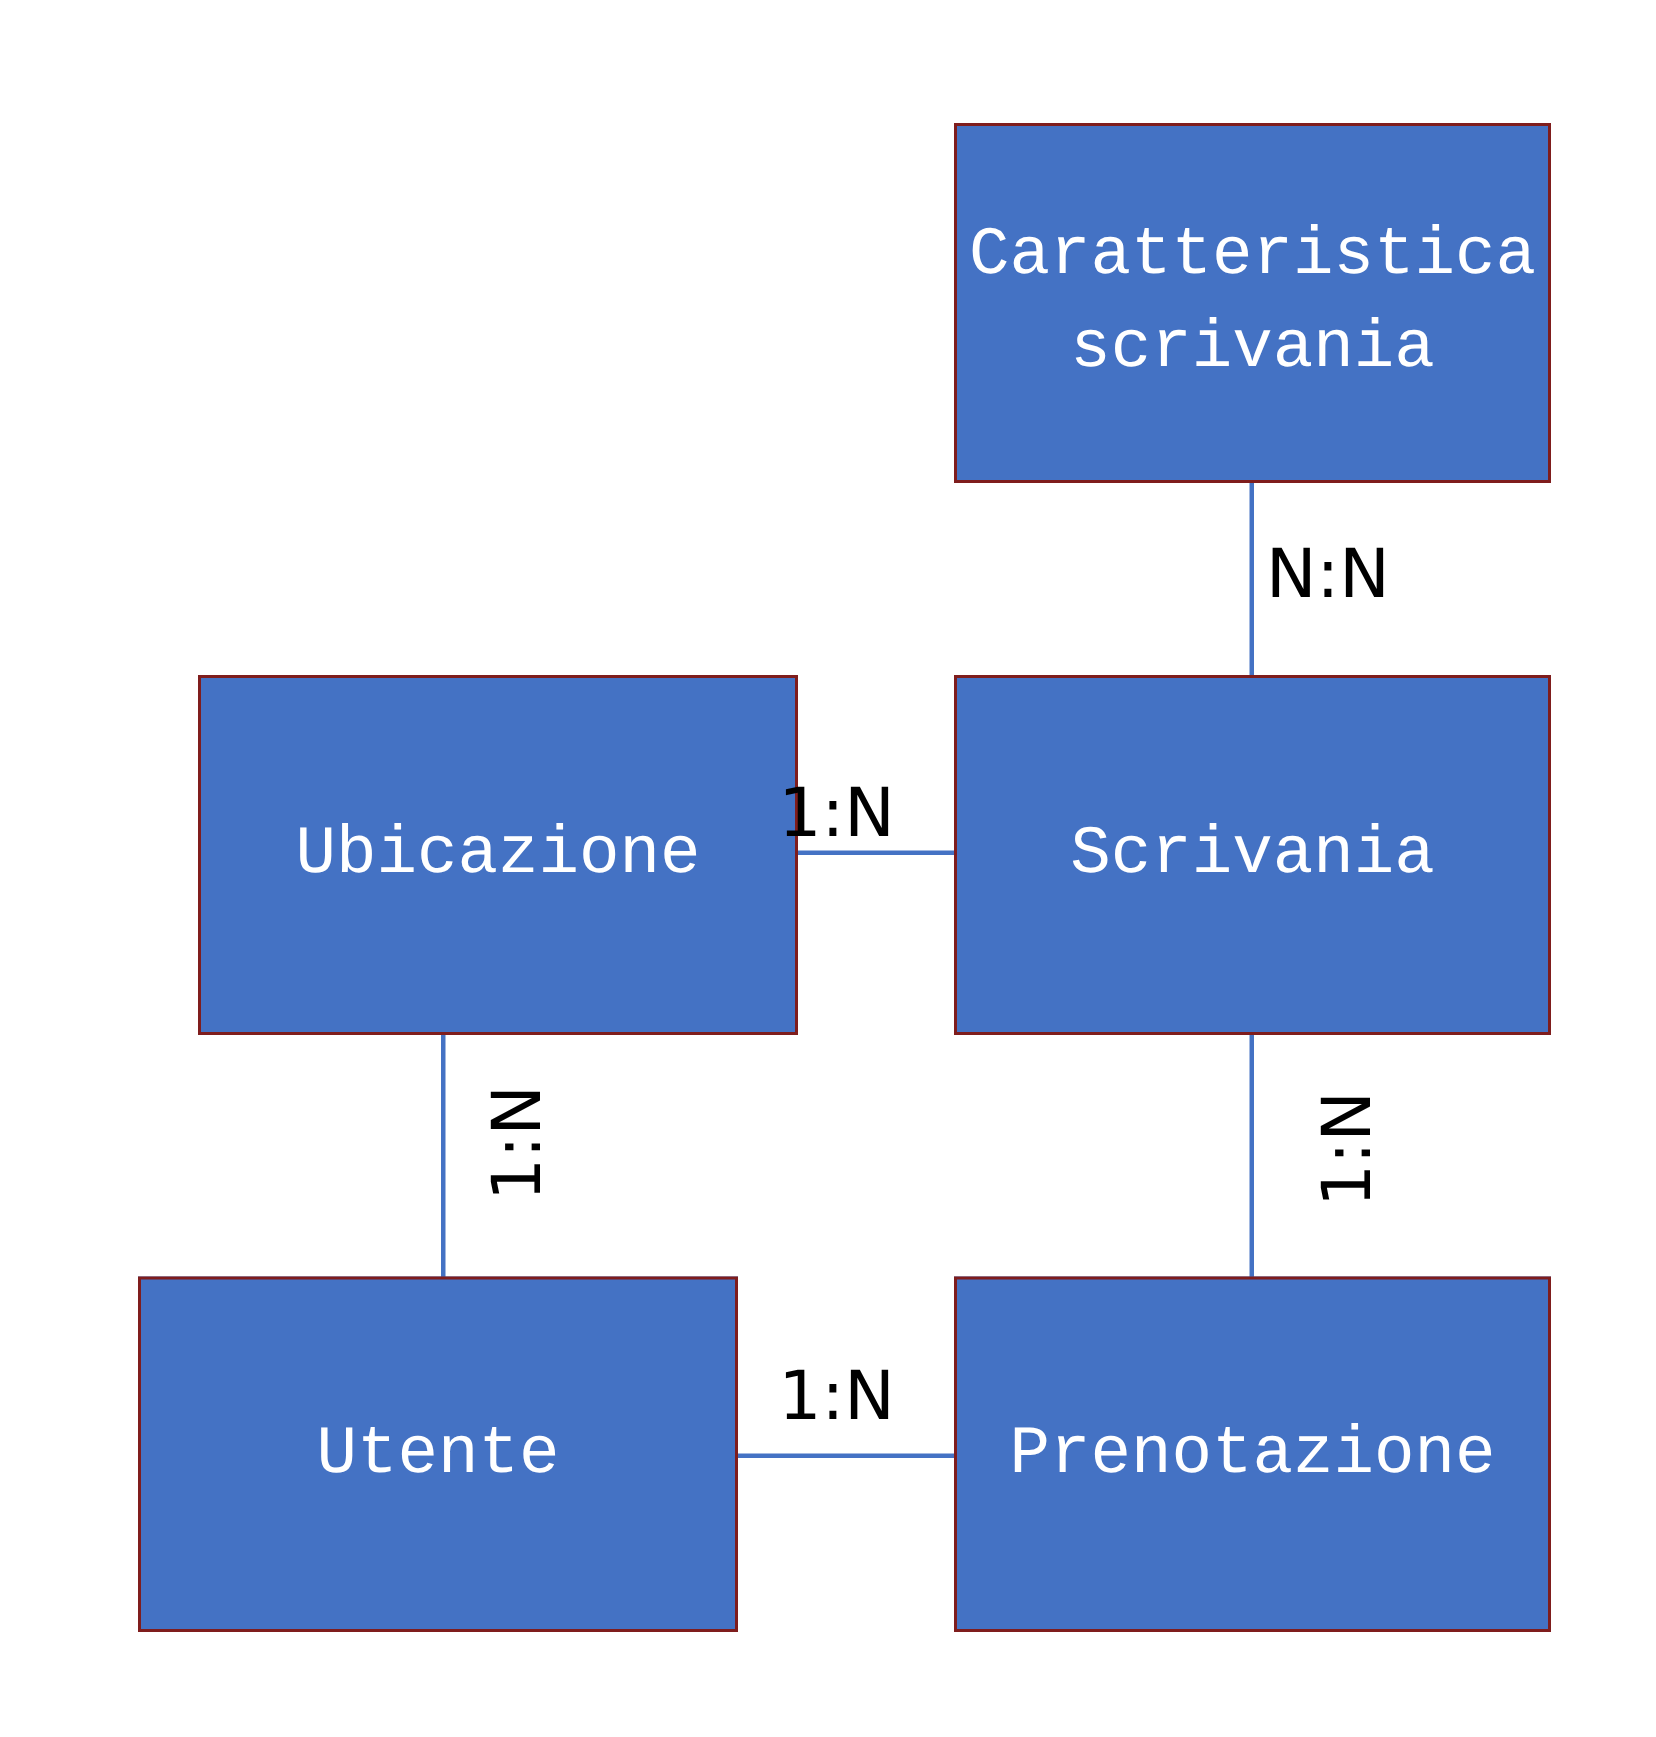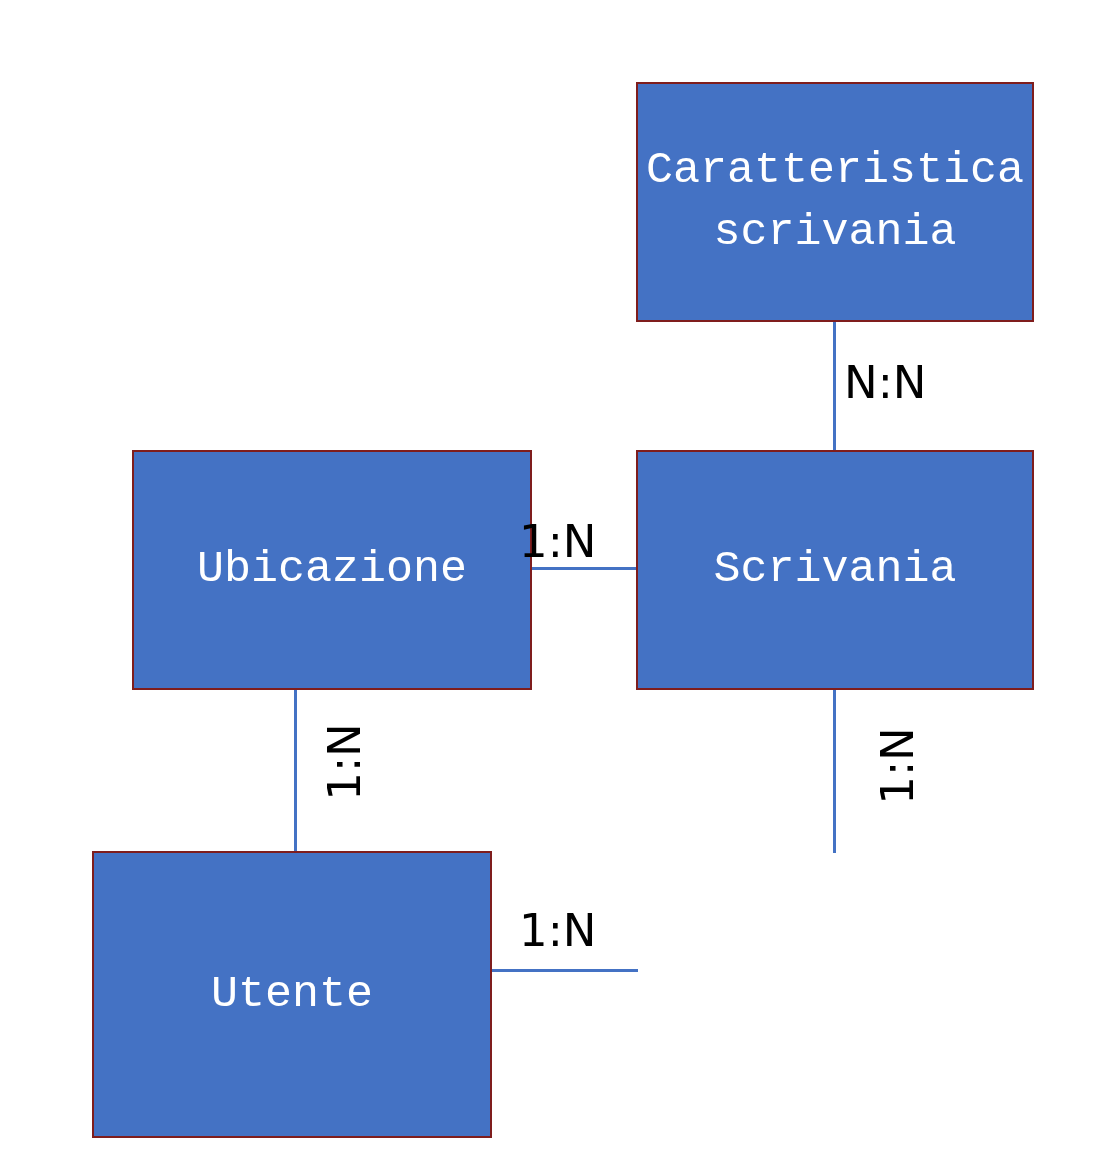--- a/index.html
+++ b/index.html
@@ -38,21 +38,21 @@
     line-height: 62px;
     font-weight: 400;
     letter-spacing: 0px;
     padding: 0 8px;
     white-space: pre-line;
   }
 
   #box-caratteristica { left: 636px; top: 82px;  width: 398px; height: 240px; }
   #box-ubicazione     { left: 92px;  top: 450px; width: 400px; height: 240px; margin-left: 40px; }
   #box-scrivania      { left: 636px; top: 450px; width: 398px; height: 240px; }
-  #box-utente         { left: 92px;  top: 851px; width: 400px; height: 287px; }
+  #box-utente         { left: 92px;  top: 851px; width: 400px; height: 237px; }
   #box-prenotazione   { left: 636px; top: 851px; width: 398px; height: 237px; }
 
   
   .conn {
     position: absolute;
     background: #4472C4;
     z-index: 1;
   }
   .conn.vert  { width: 3px; }
   .conn.horiz { height: 3px; }
@@ -104,20 +104,23 @@
   </div>
 
   <div class="entity" id="box-scrivania">
     <span class="entity-label">Scrivania</span>
   </div>
 
   <div class="entity" id="box-utente">
     <span class="entity-label">Utente</span>
   </div>
 
+  <div class="entity" id="box-prenotazione">
+    <span class="entity-label">Prenotazione</span>
+  </div>
 
   <div class="card" id="card-nn">N:N</div>
 
   <div class="card" id="card-ubi-scr">1:N</div>
 
   <div class="card rot" id="card-ubi-ute">1:N</div>
 
   <div class="card rot" id="card-scr-pre">1:N</div>
 
   <div class="card" id="card-ute-pre">1:N</div>

